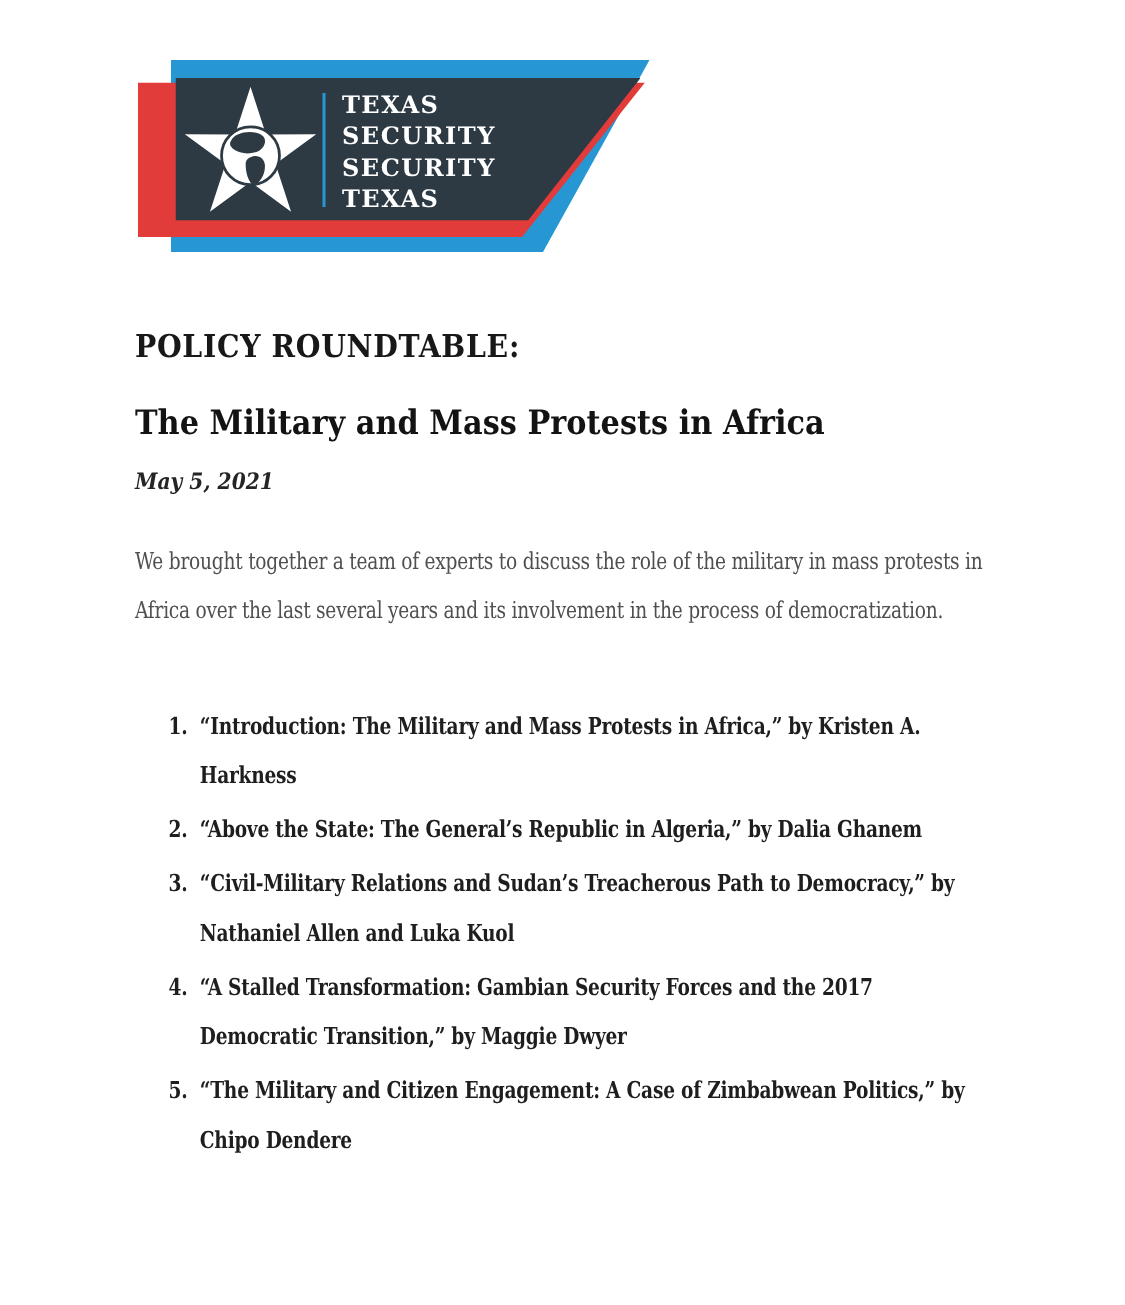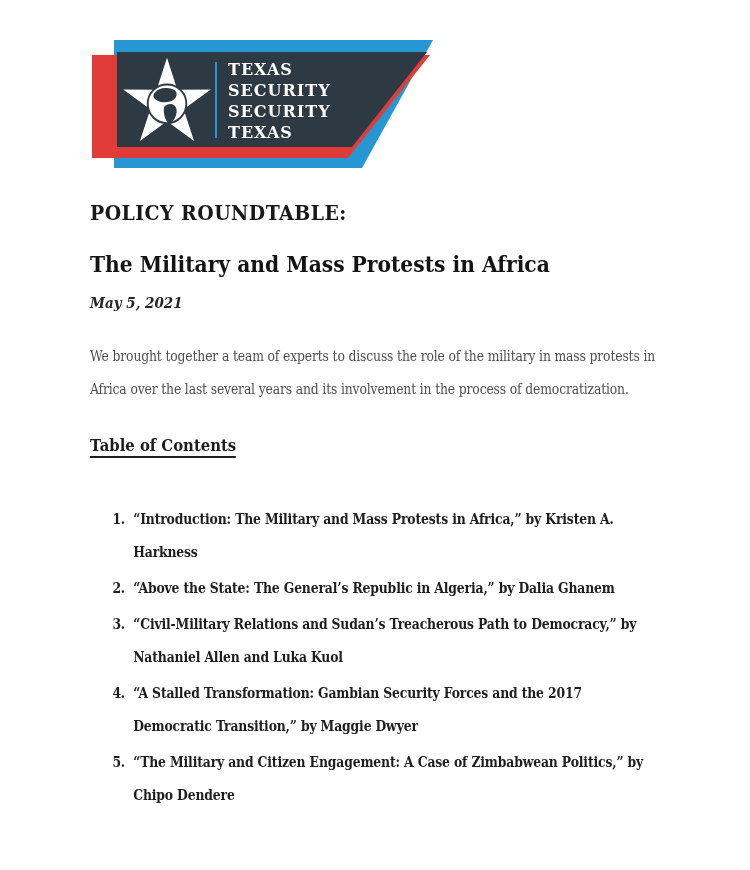--- a/index.html
+++ b/index.html
@@ -20,21 +20,21 @@
   .logo-dark  { background: var(--dark_navy, #2d3a44); clip-path: polygon(27px 12px, 337px 12px, 262px 107px, 27px 107px); }
   .logo-star  { position: absolute; left: 31px; top: 16px; width: 92px; height: 92px; }
   .logo-divider { position: absolute; left: 125px; top: 22px; width: 2px; height: 76px; background: var(--blue, #2697d3); }
   .logo-text {
     position: absolute; left: 138px; top: 19px;
     color: #ffffff; font-weight: bold; font-size: 16px; line-height: 21px;
     letter-spacing: 1px; white-space: nowrap;
   }
 
   
-  .content { position: absolute; left: 90px; top: 200px; width: 580px; }
+  .content { position: absolute; left: 90px; top: 218px; width: 580px; }
 
   .kicker {
     margin: 0; font-size: 21px; font-weight: bold; color: #181818;
     letter-spacing: 0.5px; line-height: 26px;
     transform: scaleX(0.9); transform-origin: 0 0; white-space: nowrap;
   }
   .title {
     margin: 24px 0 0 0; font-size: 22.5px; font-weight: bold; color: #131313;
     line-height: 28px; transform: scaleX(0.9); transform-origin: 0 0; white-space: nowrap;
   }
@@ -88,23 +88,20 @@
     </div>
   </div>
 
   <div class="content">
     <h1 class="kicker">POLICY ROUNDTABLE:</h1>
     <h2 class="title">The Military and Mass Protests in Africa</h2>
     <div class="pub-date">May 5, 2021</div>
 
     <p class="intro">We brought together a team of experts to discuss the role of the military in mass protests in Africa over the last several years and its involvement in the process of democratization.</p>
 
-    <div>
-      <div class="toc-heading">Table of Contents</div>
-    </div>
 
     <ol class="toc-list">
       <li>
         <span class="toc-num">1.</span>
         <span class="toc-txt">“Introduction: The Military and Mass Protests in Africa,” by Kristen A. Harkness</span>
       </li>
       <li>
         <span class="toc-num">2.</span>
         <span class="toc-txt">“Above the State: The General’s Republic in Algeria,” by Dalia Ghanem</span>
       </li>

